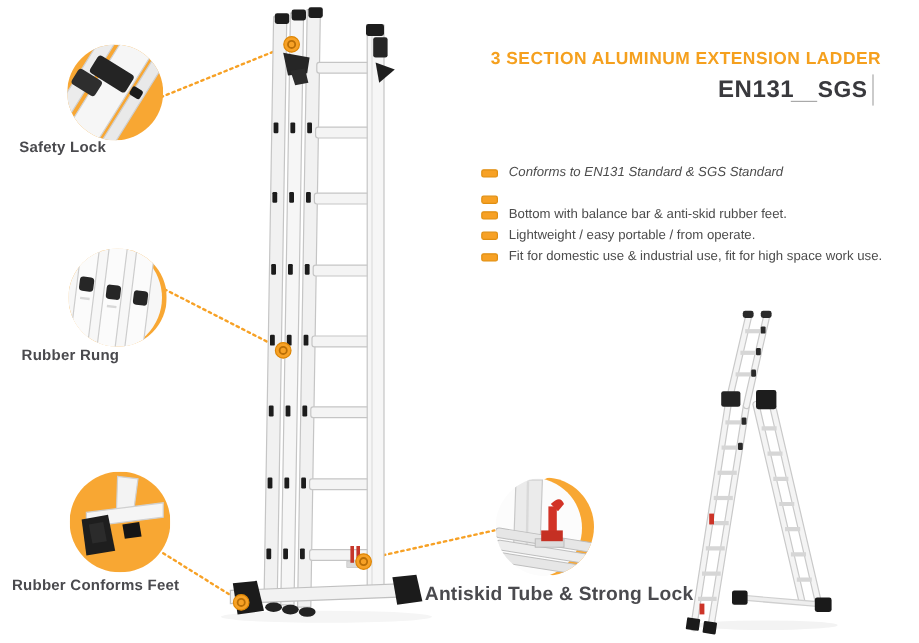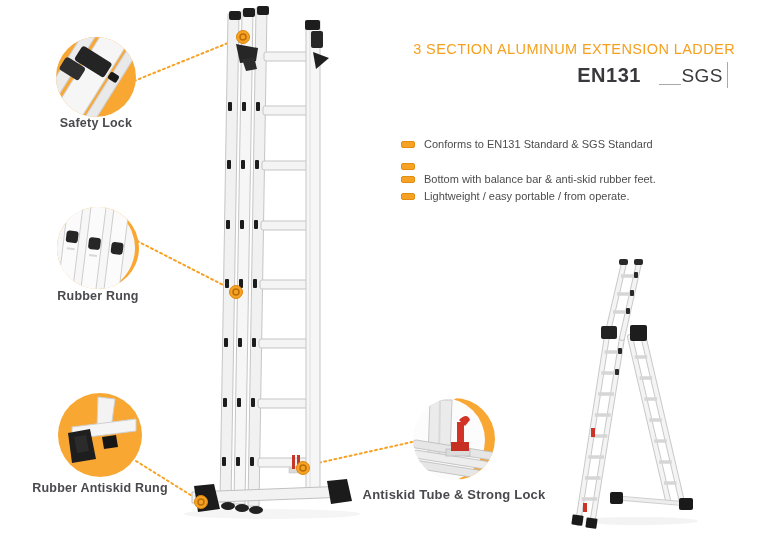--- a/index.html
+++ b/index.html
@@ -4,46 +4,46 @@
 <style>
   html,body{margin:0;padding:0;background:#ffffff;}
   .page{
     position:relative;width:766px;height:536px;background:#ffffff;overflow:hidden;
     font-family:"Liberation Sans",sans-serif;
   }
   svg.art{position:absolute;left:0;top:0;}
   
   .right-col{position:absolute;left:399px;top:41px;width:336px;}
   .title{
-    font-size:14.5px;font-weight:normal;letter-spacing:.4px;white-space:nowrap;
-    color:#F5A01E;padding-left:10px;text-align:right;
+    font-size:14.5px;font-weight:bold;letter-spacing:.4px;white-space:nowrap;
+    color:#F5A01E;padding-left:10px;
   }
   .badges{margin-top:7px;text-align:right;padding-right:12px;height:26px;}
   .badge-en131{font-size:20px;font-weight:bold;color:#39393d;letter-spacing:.5px;}
   .badge-sgs{
-    font-size:19px;font-weight:normal;color:#39393d;letter-spacing:.5px;
-    position:relative;margin-left:36px;display:inline-block;
+    font-size:19px;font-weight:bold;color:#39393d;letter-spacing:.5px;
+    position:relative;margin-left:15px;display:inline-block;
   }
   .badge-sgs::before{content:"";position:absolute;left:-22px;bottom:2px;width:22px;height:1.5px;background:#a9a9a9;}
   .badge-sgs::after{content:"";position:absolute;right:-5px;top:-3px;width:1.5px;height:26px;background:#a9a9a9;}
   .features{margin-top:47px;padding-left:2px;}
   .feat{display:flex;align-items:flex-start;line-height:15px;margin-bottom:2px;}
-  .feat:nth-child(1){margin-bottom:7px;}
+  .feat:nth-child(1){margin-bottom:7px;font-style:italic;}
   .feat:nth-child(4){margin-bottom:3px;}
   .feat:nth-child(5){margin-bottom:4px;}
   .bullet{
     flex:0 0 auto;width:14px;height:7px;border-radius:2px;margin:4px 9px 0 0;
     background:#F7A125;border:1px solid #e08f12;box-sizing:border-box;
   }
   .feat-text{font-size:11px;color:#4c4c4c;white-space:nowrap;letter-spacing:0px;}
   
   .callout-circle{position:absolute;border-radius:50%;overflow:hidden;}
   .callout-circle svg{display:block;}
   .callout-label{
-    position:absolute;font-weight:bold;color:#4a4a4e;text-align:center;
+    position:absolute;font-weight:bold;color:#4a4a4e;text-align:left;
     font-size:12.5px;letter-spacing:.2px;white-space:nowrap;
   }
 </style>
 </head>
 <body>
 
 <div class="page">
 
   <svg class="art" width="766" height="536" viewBox="0 0 766 536">
 
@@ -251,41 +251,41 @@
   <div class="callout-circle" style="left:58px;top:393px;width:84px;height:84px;">
     <svg width="84" height="84" viewBox="0 0 84 84">
       <rect width="84" height="84" fill="#F8A733"></rect>
       <path d="M40 4 L57 6 L53 36 L39 34 Z" fill="#f3f3f3" stroke="#d0d0d0"></path>
       <path d="M14 34 L78 26 L78 38 L14 46 Z" fill="#f5f5f5" stroke="#d0d0d0"></path>
       <path d="M44 44 L58 42 L60 54 L46 56 Z" fill="#161616"></path>
       <path d="M10 40 L32 36 L38 66 L14 70 Z" fill="#1e1e1e"></path>
       <path d="M16 44 L28 42 L31 58 L19 60 Z" fill="#2b2b2b"></path>
     </svg>
   </div>
-  <div class="callout-label" style="left:10px;top:481px;width:180px;">Rubber Antiskid Rung</div>
+  <div class="callout-label" style="left:10px;top:481px;width:180px;">Rubber Conforms Feet</div>
 
   <div class="callout-circle" style="left:413px;top:398px;width:82px;height:82px;">
     <svg width="82" height="82" viewBox="0 0 82 82">
       <rect width="82" height="82" fill="#ffffff"></rect>
       <circle cx="62" cy="40" r="44" fill="#F8A733"></circle>
       <circle cx="30" cy="42" r="42" fill="#fcfcfc"></circle>
       <path d="M17 2 L39 2 L37 58 L15 58 Z" fill="#ebebeb" stroke="#c8c8c8"></path>
       <line x1="27" y1="3" x2="26" y2="57" stroke="#d9d9d9" stroke-width="2"></line>
       <g transform="rotate(9 40 60)">
         <rect x="-2" y="48" width="84" height="8" rx="3" fill="#e6e6e6" stroke="#bdbdbd" stroke-width="0.8"></rect>
         <rect x="0" y="58" width="86" height="8" rx="3" fill="#ededed" stroke="#bdbdbd" stroke-width="0.8"></rect>
         <rect x="2" y="68" width="86" height="8" rx="3" fill="#e6e6e6" stroke="#bdbdbd" stroke-width="0.8"></rect>
       </g>
       <rect x="33" y="51" width="24" height="7" fill="#dcdcdc" stroke="#b5b5b5" stroke-width="0.7"></rect>
       <path d="M46 22 Q54 14 57 22 L52 28 Z" fill="#d23326"></path>
       <rect x="44" y="24" width="7" height="23" fill="#d23326"></rect>
       <rect x="38" y="44" width="18" height="9" fill="#c53023"></rect>
     </svg>
   </div>
-  <div class="callout-label" style="left:354px;top:487px;width:200px;font-size:13px;">Antiskid Tube &amp; Strong Lock</div>
+  <div class="callout-label" style="left:354px;top:487px;width:200px;font-size:16px;">Antiskid Tube &amp; Strong Lock</div>
 
   <div class="right-col">
     <div class="title">3 SECTION ALUMINUM EXTENSION LADDER</div>
     <div class="badges">
       <span class="badge-en131">EN131</span>
       <span class="badge-sgs">SGS</span>
     </div>
     <div class="features">
       <div class="feat">
         <span class="bullet"></span>
@@ -295,16 +295,20 @@
         <span class="bullet"></span>
       </div>
       <div class="feat">
         <span class="bullet"></span>
         <span class="feat-text">Bottom with balance bar &amp; anti-skid rubber feet.</span>
       </div>
       <div class="feat">
         <span class="bullet"></span>
         <span class="feat-text">Lightweight / easy portable / from operate.</span>
       </div>
+      <div class="feat">
+        <span class="bullet"></span>
+        <span class="feat-text">Fit for domestic use &amp; industrial use, fit for high space work use.</span>
+      </div>
     </div>
   </div>
 
 </div>
 
 </body></html>

